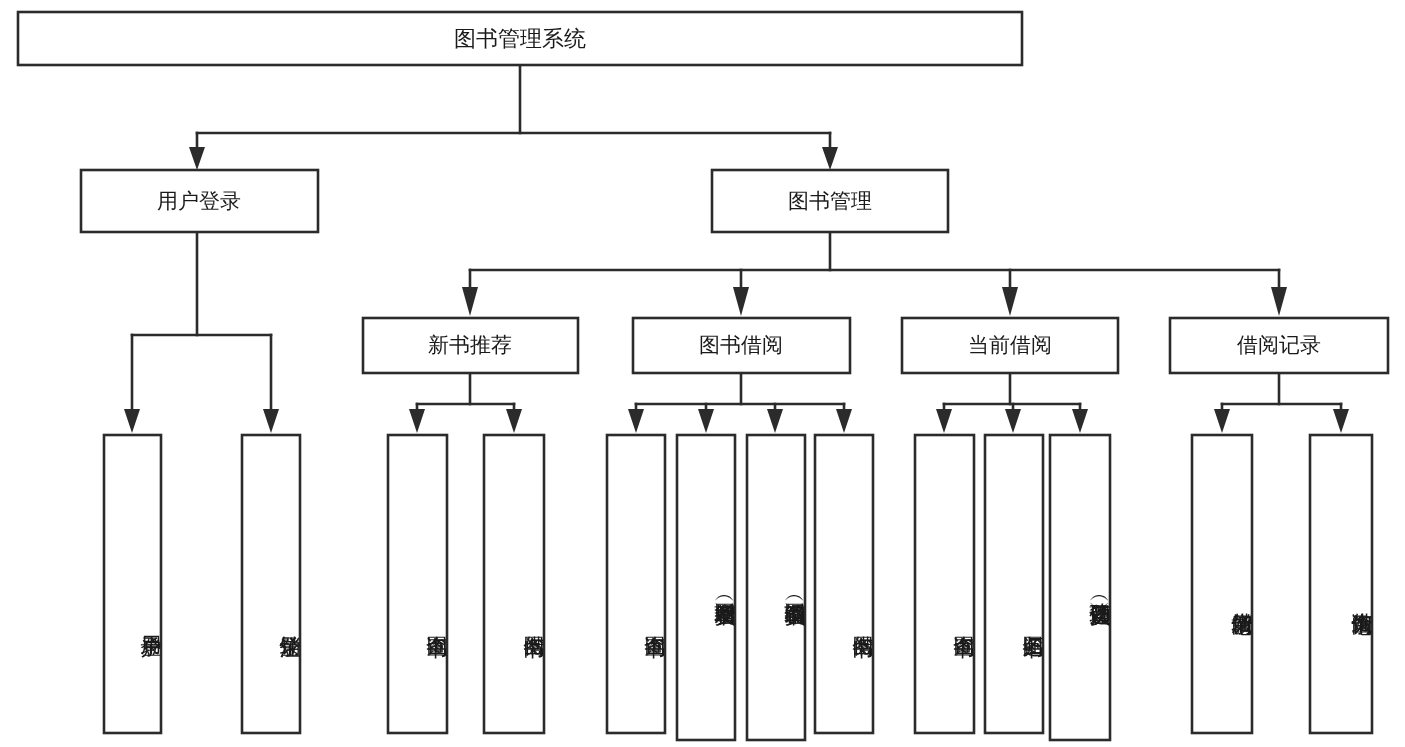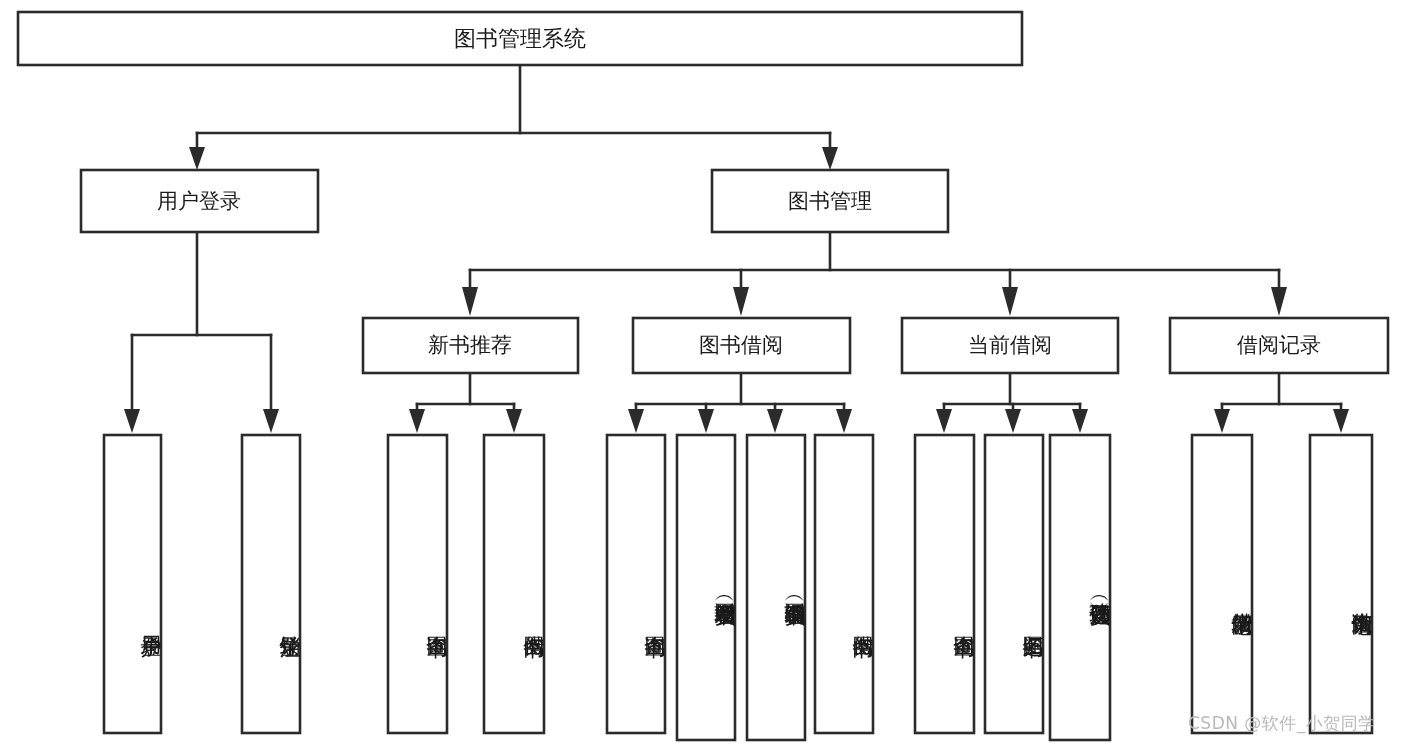--- a/index.html
+++ b/index.html
@@ -236,15 +236,14 @@
   <div class="leaf-label" style="left:915px; top:510px; width:59px; height:220px;">查询图书</div>
 
   <div class="leaf-label" style="left:985px; top:510px; width:58px; height:220px;">归还图书</div>
 
   <div class="leaf-label" style="left:1050px; top:443px; width:60px; height:290px;">确认归还（管理员）</div>
 
   <div class="leaf-label" style="left:1192px; top:470px; width:60px; height:255px;">新增借阅记录</div>
 
   <div class="leaf-label" style="left:1310px; top:470px; width:62px; height:255px;">查询借阅记录</div>
 
-  <div class="watermark">CSDN @软件_小贺同学</div>
 
 </div>
 
 </body></html>

